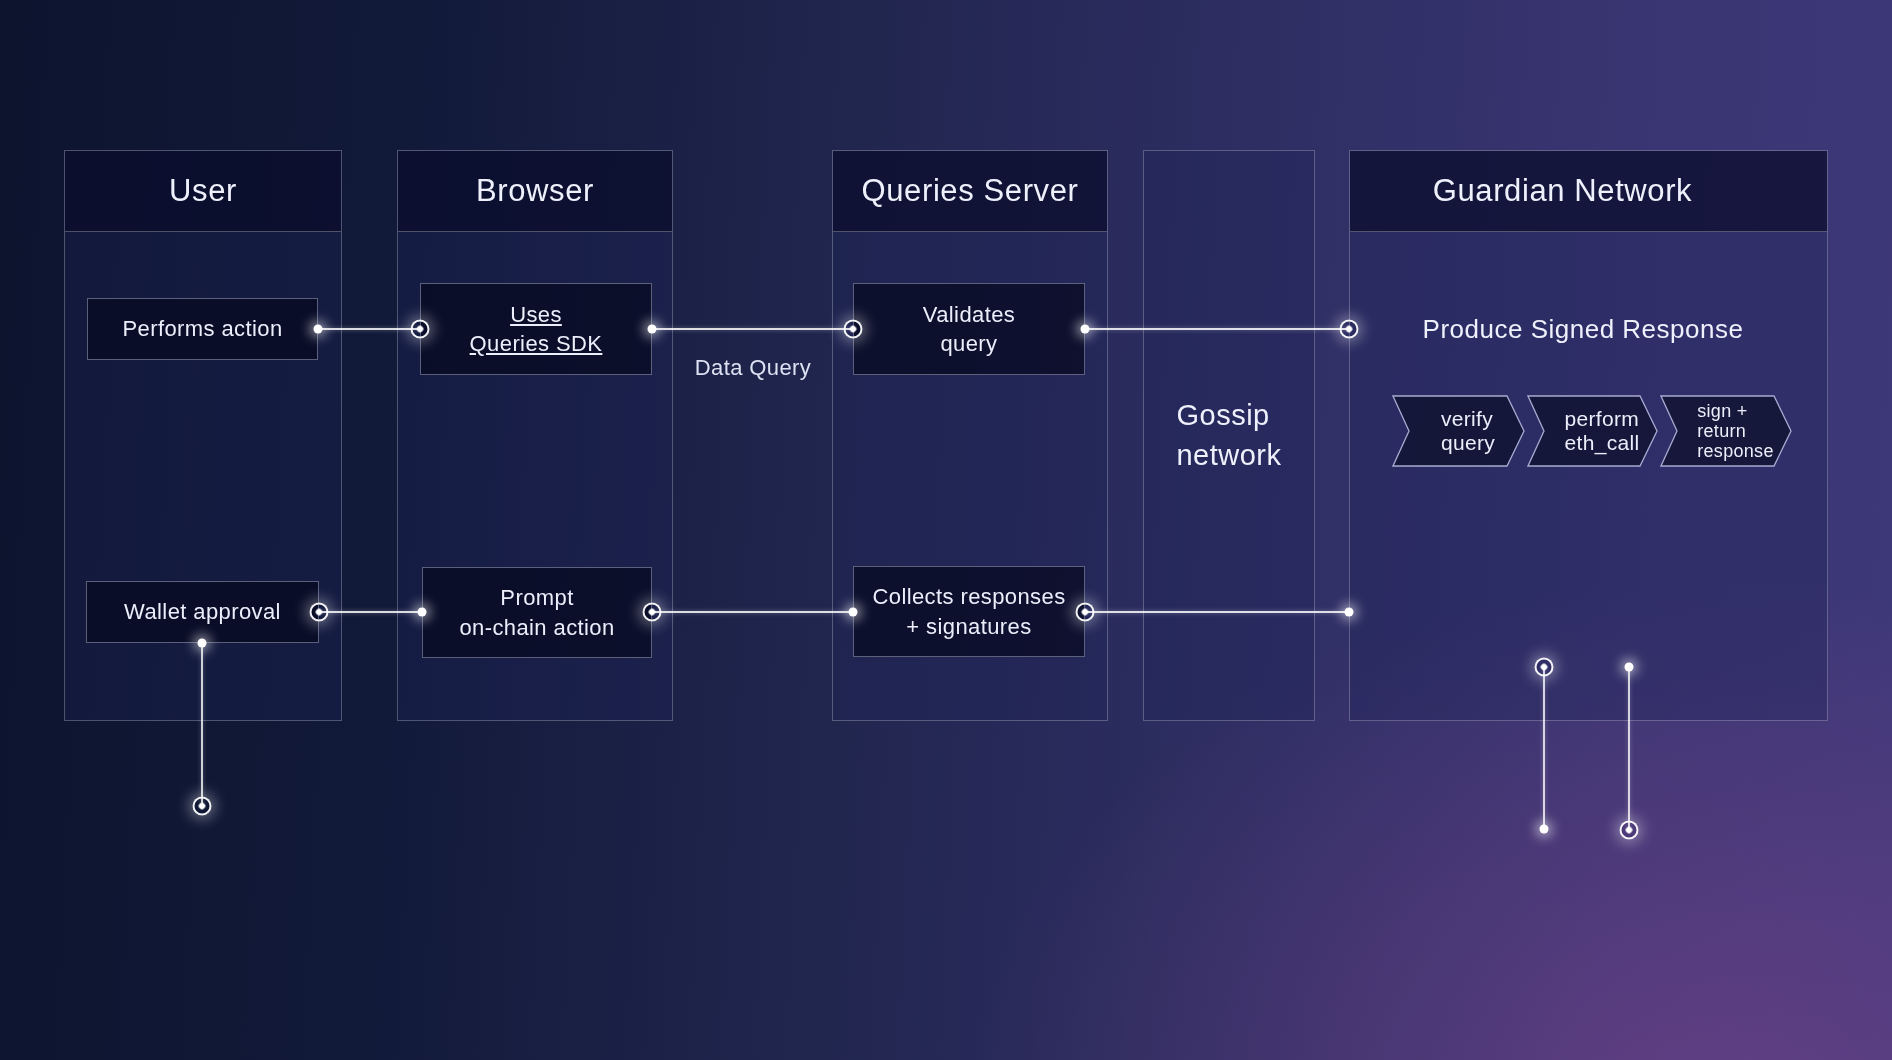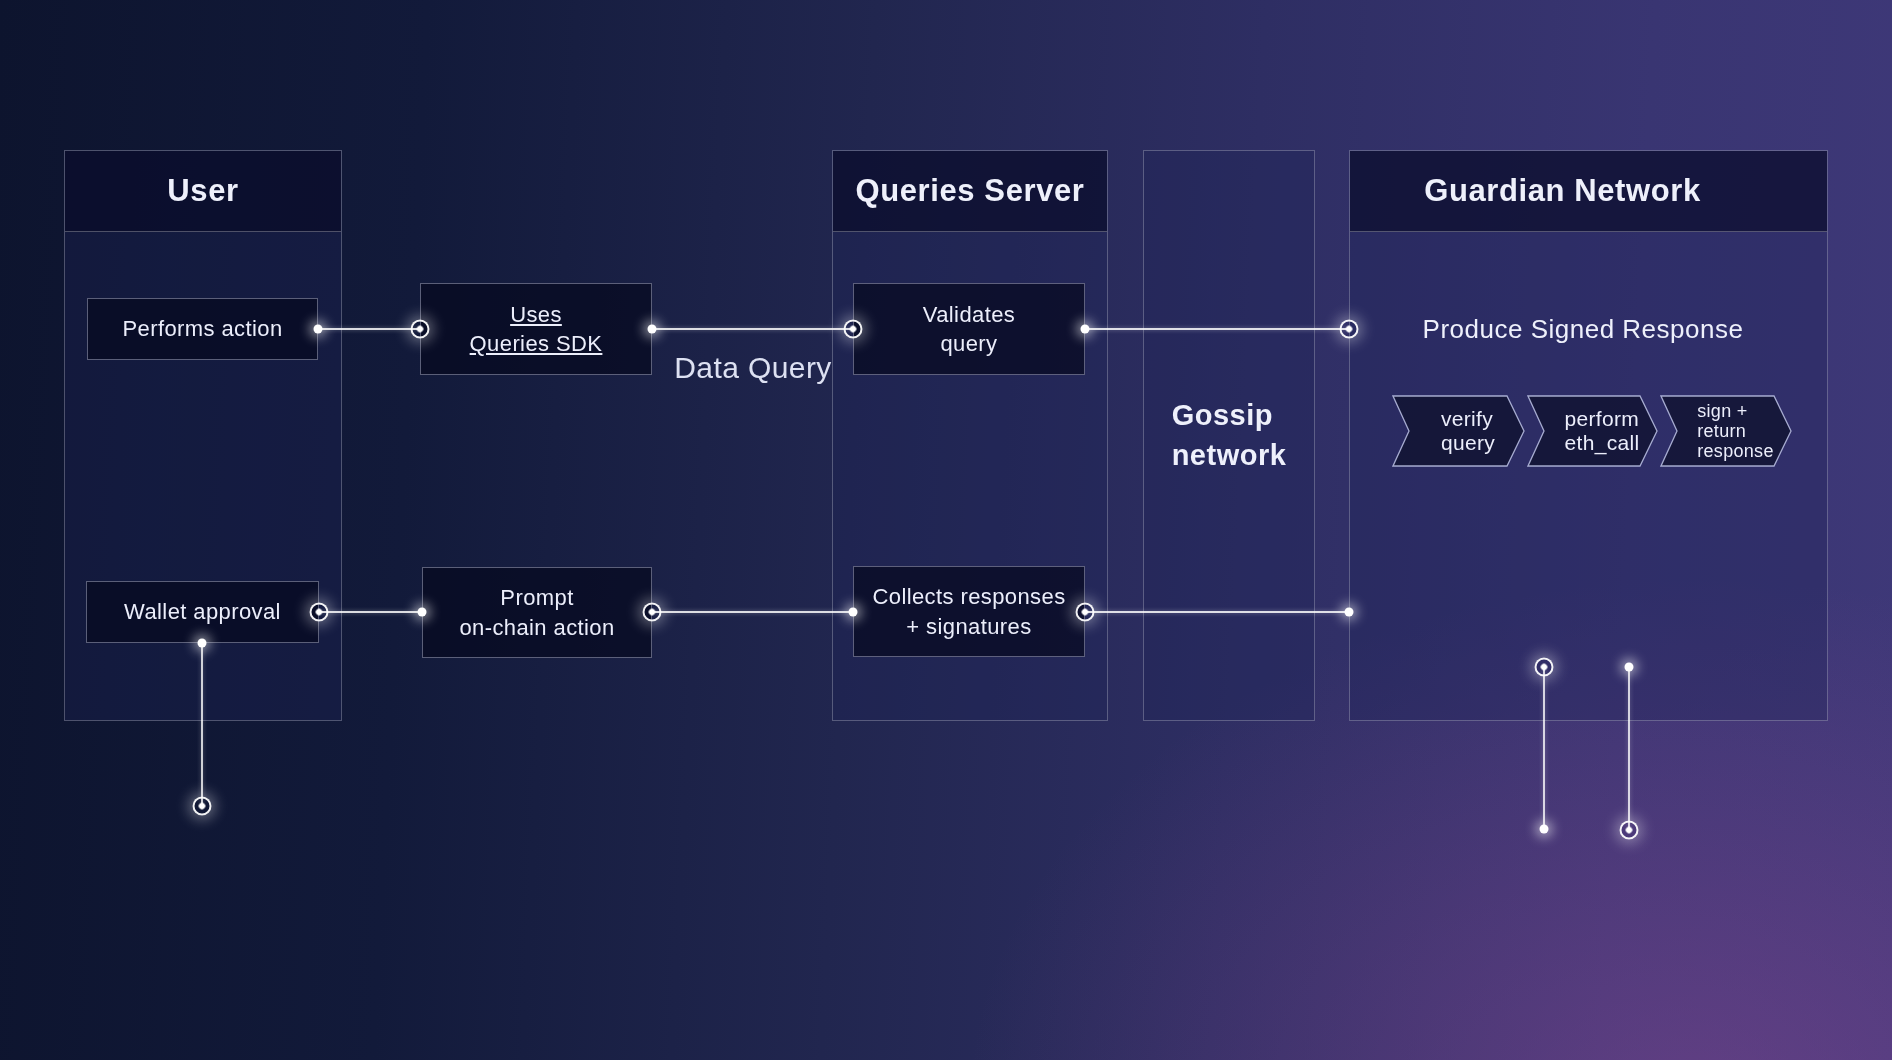--- a/index.html
+++ b/index.html
@@ -10,21 +10,20 @@
     font-family:"Liberation Sans","DejaVu Sans",sans-serif;
     color:#e9ebf8;
     background:
       radial-gradient(1150px 820px at 90% 104%, rgba(150,75,152,0.42), rgba(150,75,152,0) 64%),
       linear-gradient(93deg,#0d142e 0%, #121a3a 22%, #21264f 45%, #2e2e63 65%, #393572 85%, #3e3878 100%);
   }
   .panel{
     position:absolute;top:150px;height:571px;box-sizing:border-box;
     background:rgba(30,35,85,0.35);
     border:1px solid rgba(255,255,255,0.25);
-    font-weight:bold;
   }
   .panel-header{
     position:absolute;left:0;top:0;width:100%;height:81px;box-sizing:border-box;
     background:rgba(7,8,35,0.62);
     border-bottom:1px solid rgba(255,255,255,0.28);
     display:flex;align-items:center;justify-content:center;
     font-size:31px;letter-spacing:0.6px;color:#eef0fb;
   }
   .node{
     position:absolute;box-sizing:border-box;
@@ -47,21 +46,21 @@
     display:flex;align-items:center;justify-content:center;
     font-size:29px;line-height:1.35;letter-spacing:0.5px;
     text-align:left;white-space:pre-line;color:#eef0fb;
   }
   .produce-label{
     position:absolute;left:1583px;top:329px;transform:translate(-50%,-50%);
     font-size:26px;letter-spacing:0.5px;color:#eef0fb;white-space:nowrap;
   }
   .edge-label{
     position:absolute;left:753px;top:368px;transform:translate(-50%,-50%);
-    font-size:30px;letter-spacing:0.4px;color:#dde1f2;white-space:nowrap;
+    font-size:22px;letter-spacing:0.4px;color:#dde1f2;white-space:nowrap;
   }
   .hl{position:absolute;height:1.6px;background:rgba(255,255,255,0.85);
       box-shadow:0 0 4px rgba(255,255,255,0.35);}
   .vl{position:absolute;width:1.6px;background:rgba(255,255,255,0.8);
       box-shadow:0 0 4px rgba(255,255,255,0.3);}
   .dot{
     position:absolute;width:9px;height:9px;border-radius:50%;
     background:#ffffff;transform:translate(-50%,-50%);
     box-shadow:0 0 12px 4px rgba(255,255,255,0.55);
   }
@@ -86,20 +85,25 @@
 <body>
 
 <div class="canvas">
 
   <div class="panel" style="left:64px;width:278px;">
     <div class="panel-header">
       <span>User</span>
     </div>
   </div>
 
+  <div class="panel" style="left:397px;width:276px;">
+    <div class="panel-header">
+      <span>Browser</span>
+    </div>
+  </div>
 
   <div class="panel" style="left:832px;width:276px;">
     <div class="panel-header">
       <span>Queries Server</span>
     </div>
   </div>
 
   <div class="panel" style="left:1143px;width:172px;">
     <div class="gossip-label">Gossip
 network</div>

